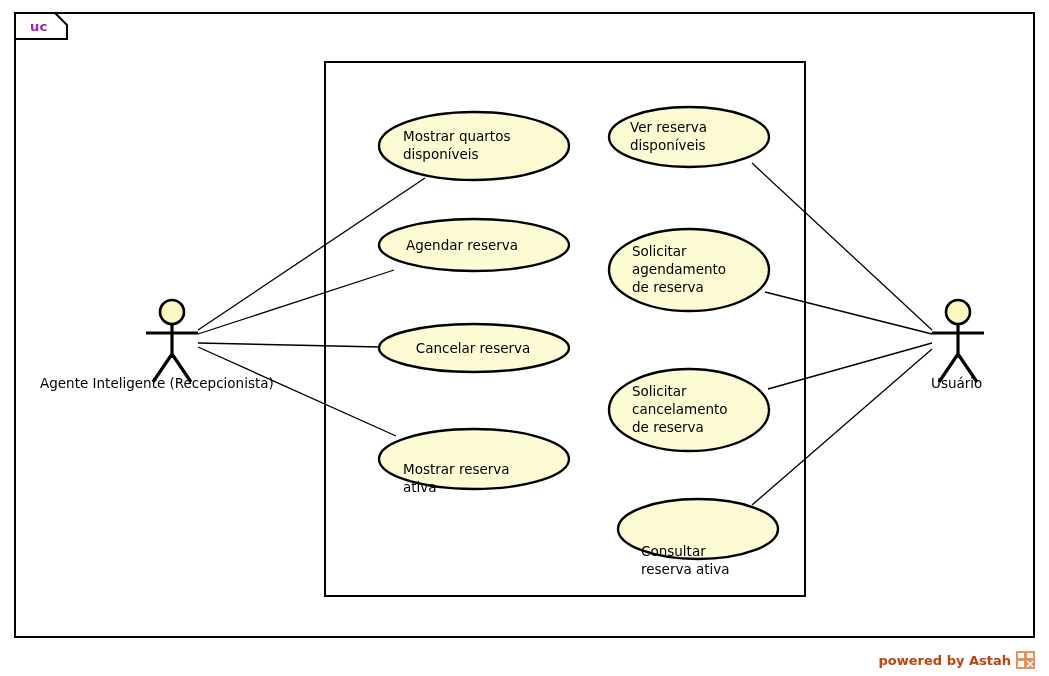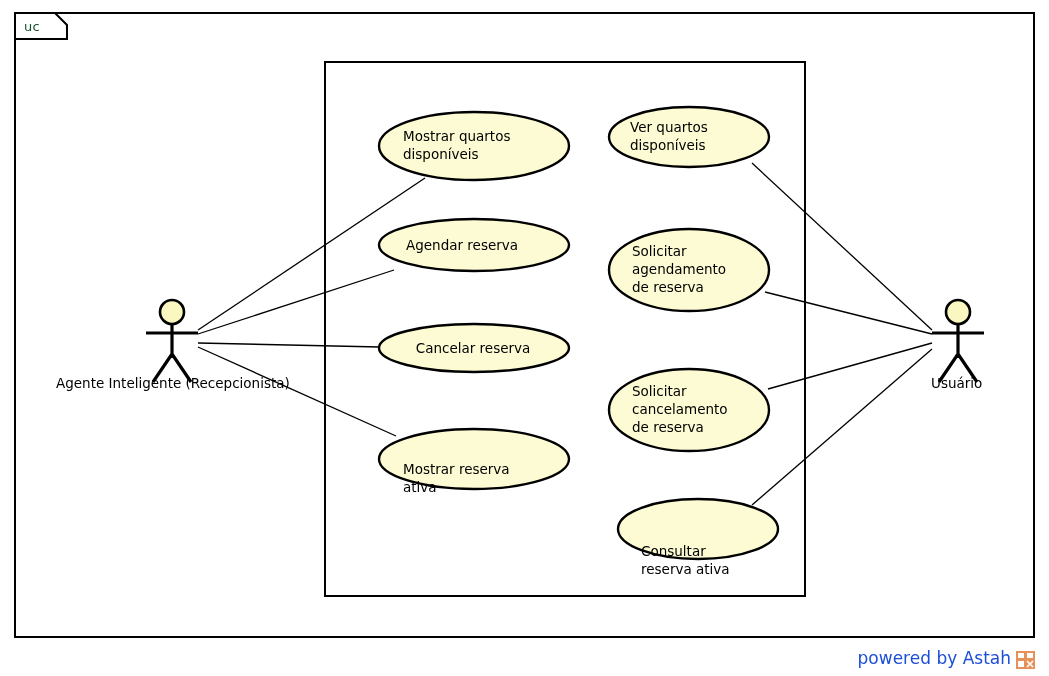--- a/index.html
+++ b/index.html
@@ -23,25 +23,25 @@
   }
   .diagram-svg {
     position: absolute;
     left: 0;
     top: 0;
     width: 1049px;
     height: 676px;
   }
   .uc-label {
     position: absolute;
-    left: 24px;
+    left: 30px;
     top: 19px;
     font-size: 13px;
-    font-weight: normal;
-    color: #14532d;
+    font-weight: bold;
+    color: #a21caf;
     font-family: "DejaVu Sans", sans-serif;
     letter-spacing: 0.3px;
   }
   .usecase-text {
     position: absolute;
     font-size: 13.5px;
     color: #000000;
     font-family: "DejaVu Sans", sans-serif;
     line-height: 18px;
     white-space: pre-line;
@@ -53,23 +53,24 @@
     position: absolute;
     font-size: 13.5px;
     color: #000000;
     font-family: "DejaVu Sans", sans-serif;
     white-space: nowrap;
   }
   .watermark {
     position: absolute;
     right: 38px;
     bottom: 8px;
-    font-size: 17px;
-    color: #1d4ed8;
+    font-size: 13px;
+    color: #c2410c;
     font-family: "DejaVu Sans", sans-serif;
+    font-weight: bold;
   }
   .watermark-logo {
     position: absolute;
     right: 14px;
     bottom: 7px;
     width: 19px;
     height: 18px;
   }
 </style>
 </head>
@@ -122,33 +123,33 @@
 
   <div class="uc-label">uc</div>
 
   <div id="usecase-labels">
       <div class="usecase-text left-al" style="left: 403px; top: 127px;">Mostrar quartos
 disponíveis</div>
       <div class="usecase-text center-al" style="left: 379px; top: 236px; width: 166px;">Agendar reserva</div>
       <div class="usecase-text center-al" style="left: 379px; top: 339px; width: 188px;">Cancelar reserva</div>
       <div class="usecase-text left-al" style="left: 403px; top: 460px;">Mostrar reserva
 ativa</div>
-      <div class="usecase-text left-al" style="left: 630px; top: 118px;">Ver quartos
+      <div class="usecase-text left-al" style="left: 630px; top: 118px;">Ver reserva
 disponíveis</div>
       <div class="usecase-text left-al" style="left: 632px; top: 242px;">Solicitar
 agendamento
 de reserva</div>
       <div class="usecase-text left-al" style="left: 632px; top: 382px;">Solicitar
 cancelamento
 de reserva</div>
       <div class="usecase-text left-al" style="left: 641px; top: 510px; margin-top: 32px;">Consultar
 reserva ativa</div>
     </div>
   <div id="actor-labels">
-      <div class="actor-label" style="left: 56px; top: 375px;">Agente Inteligente (Recepcionista)</div>
+      <div class="actor-label" style="left: 40px; top: 375px;">Agente Inteligente (Recepcionista)</div>
       <div class="actor-label" style="left: 931px; top: 375px; text-align: center;">Usuário</div>
     </div>
 
   <div class="watermark">powered by Astah</div>
   <svg class="watermark-logo" viewBox="0 0 19 18" xmlns="http://www.w3.org/2000/svg">
     <rect x="0" y="0" width="19" height="18" fill="#E8905A"></rect>
     <rect x="2" y="2" width="6" height="5" fill="#ffffff"></rect>
     <rect x="11" y="2" width="6" height="5" fill="#ffffff"></rect>
     <rect x="2" y="10" width="6" height="6" fill="#ffffff"></rect>
     <path d="M 11 10 L 17 16 M 17 10 L 11 16" stroke="#ffffff" stroke-width="1.6" fill="none"></path>

